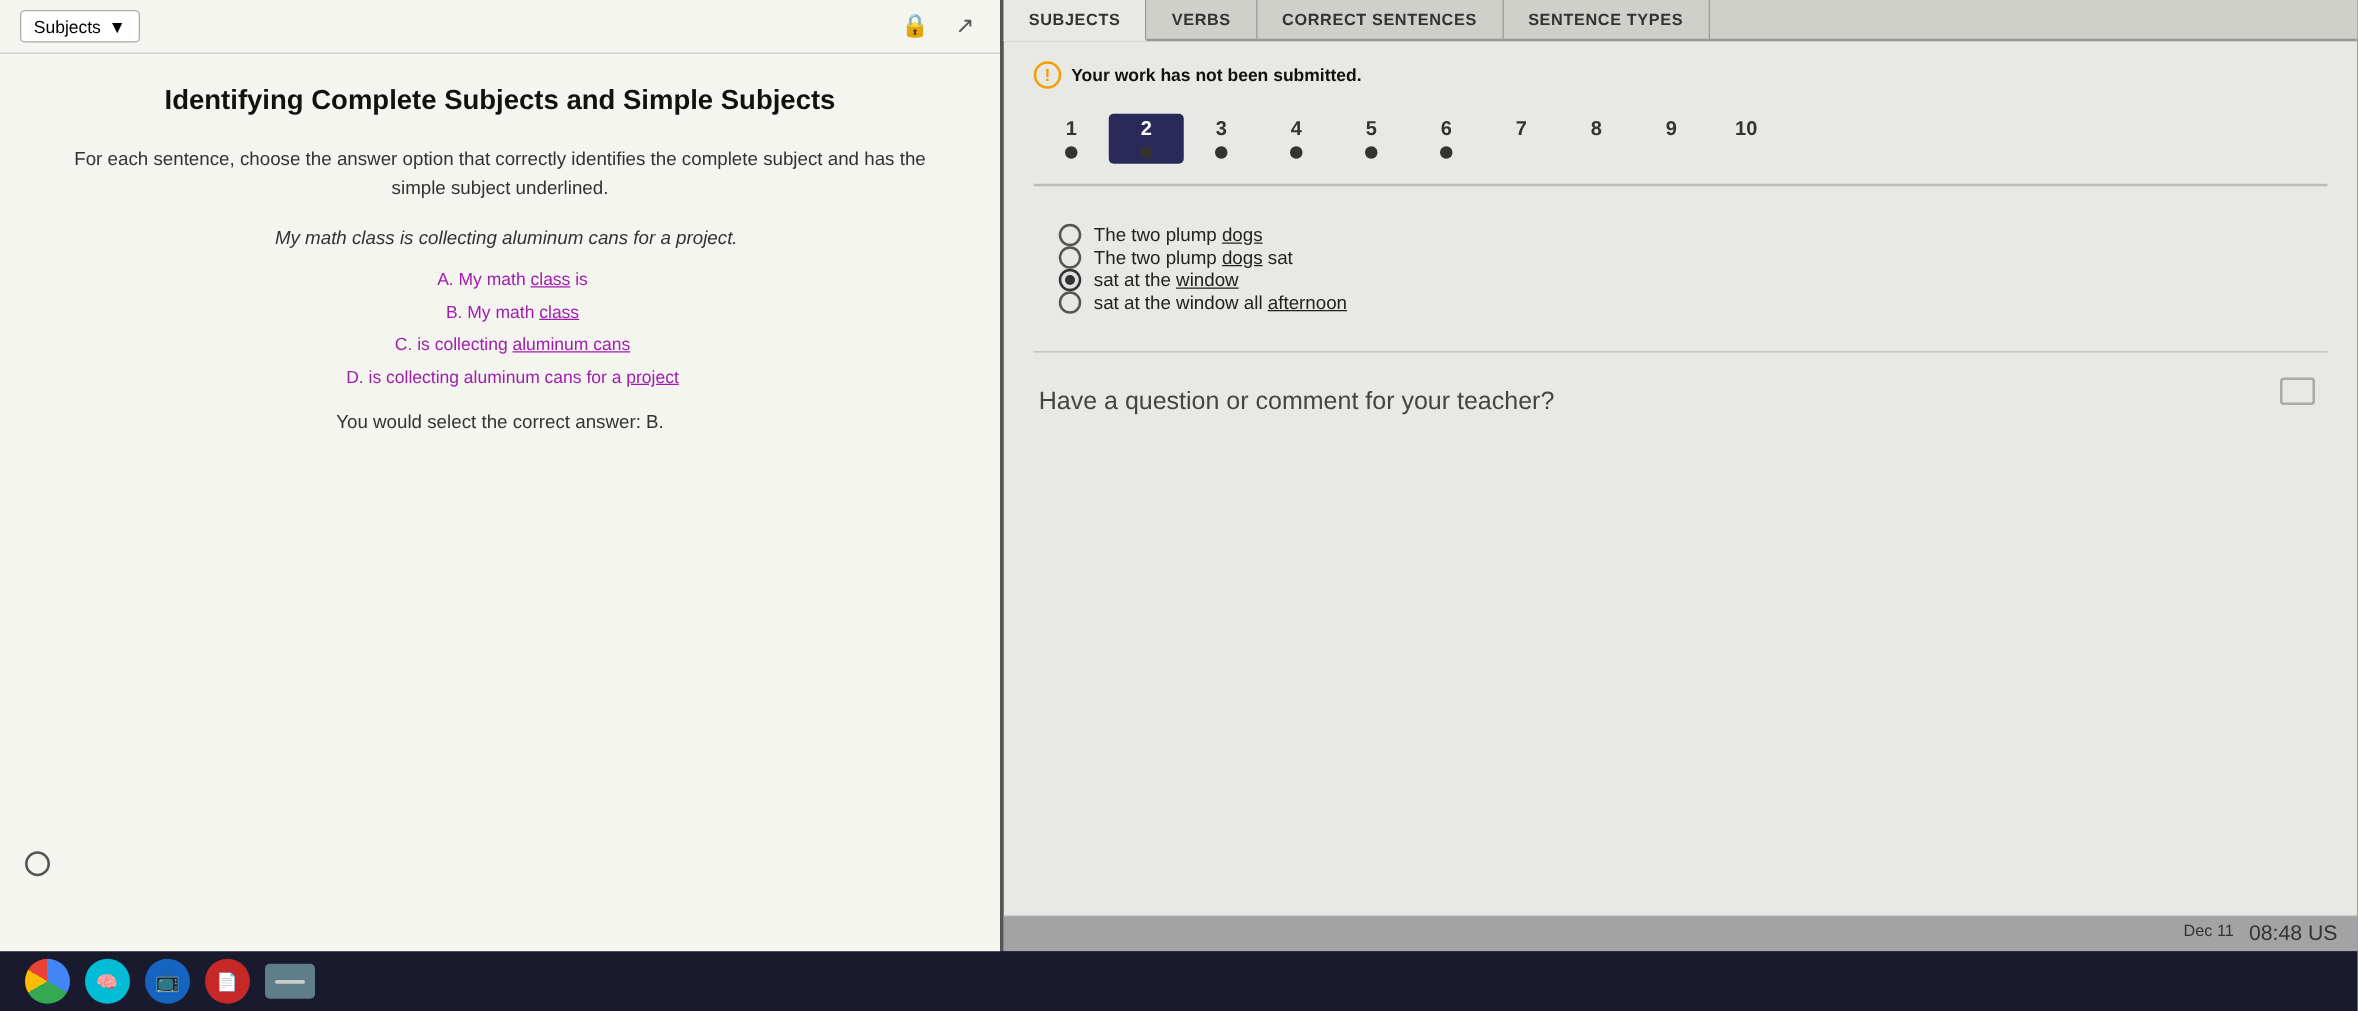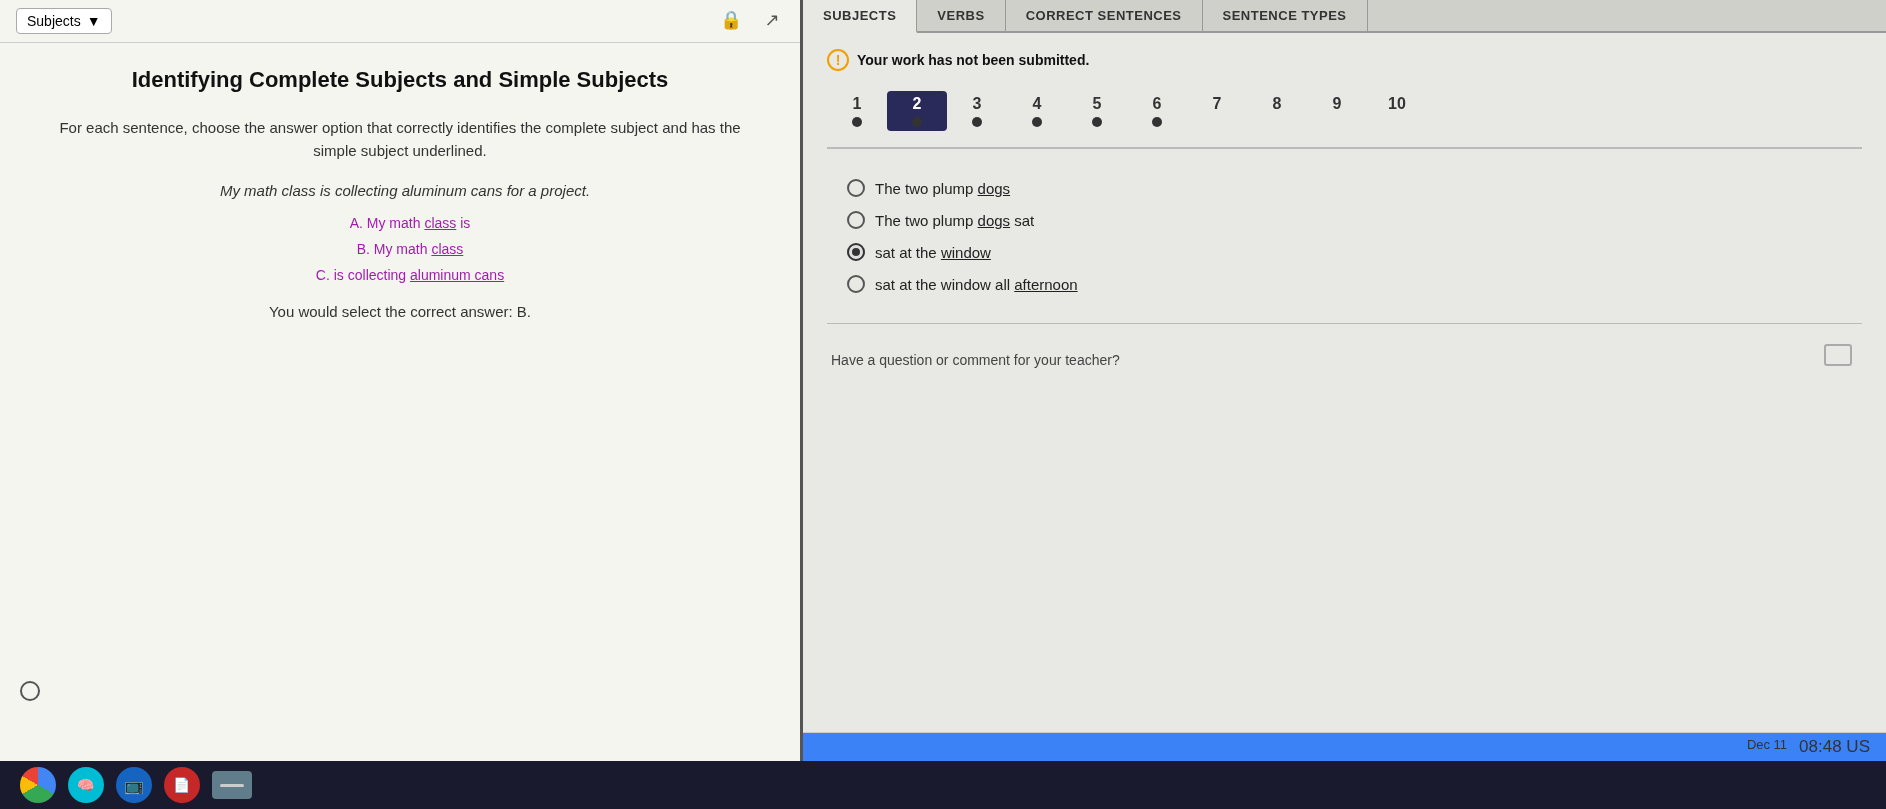--- a/index.html
+++ b/index.html
@@ -221,21 +221,20 @@
       margin-bottom: 20px;
       font-style: italic;
       font-size: 16px;
       color: #111;
       border-radius: 2px;
     }
 
     .answer-choices {
       display: flex;
       flex-direction: column;
-      gap: 14px;
       padding: 10px 20px;
     }
 
     .choice-item {
       display: flex;
       align-items: center;
       gap: 10px;
       font-size: 15px;
       color: #222;
     }
@@ -264,21 +263,21 @@
       background: #333;
     }
 
     .divider-line {
       border: none;
       border-top: 1px solid #bbb;
       margin: 20px 0;
     }
 
     .teacher-comment {
-      font-size: 14px;
+      font-size: 20px;
       color: #444;
       padding: 8px 4px;
     }
 
     
     .taskbar {
       height: 48px;
       background: #1a1a2e;
       display: flex;
       align-items: center;
@@ -354,20 +353,23 @@
       <div class="sample-sentence">My math class is collecting aluminum cans for a project.</div>
 
       <div class="answer-option">
         A. My math <span class="underline">class</span> is
       </div>
       <div class="answer-option">
         B. My math <span class="underline">class</span>
       </div>
       <div class="answer-option">
         C. is collecting <span class="underline">aluminum cans</span>
+      </div>
+      <div class="answer-option">
+        D. is collecting aluminum cans for a <span class="underline">project</span>
       </div>
 
       <div class="correct-answer-text">You would select the correct answer: B.</div>
     </div>
 
     <div class="bottom-circle"></div>
   </div>
 
   <div class="right-panel">
     <div class="tabs-bar">
@@ -449,21 +451,21 @@
       </div>
 
       <hr class="divider-line">
 
       <div style="display:flex; justify-content: space-between; align-items: flex-start;">
         <div class="teacher-comment">Have a question or comment for your teacher?</div>
         <div style="width:28px; height:22px; border:2px solid #aaa; border-radius:3px; margin-right:10px;"></div>
       </div>
     </div>
 
-    <div style="display:flex; justify-content: flex-end; padding: 4px 16px; background: #3b82f6; border-top: 1px solid #ccc;">
+    <div style="display:flex; justify-content: flex-end; padding: 4px 16px; background: #a3a3a3; border-top: 1px solid #ccc;">
       <span style="font-size:13px; color:#333; margin-right:12px;">Dec 11</span>
       <span style="font-size:17px; color:#333;">08:48 US</span>
     </div>
   </div>
 </div>
 
 <div class="taskbar">
   <div class="taskbar-left">
     <div class="taskbar-icon" style="background: conic-gradient(#4285f4 0deg 120deg, #34a853 120deg 240deg, #fbbc05 240deg 300deg, #ea4335 300deg 360deg); border-radius:50%;"></div>
     <div class="taskbar-icon ai" style="background:#00bcd4; border-radius:50%; display:flex; align-items:center; justify-content:center; color:white; font-size:14px;">🧠</div>

